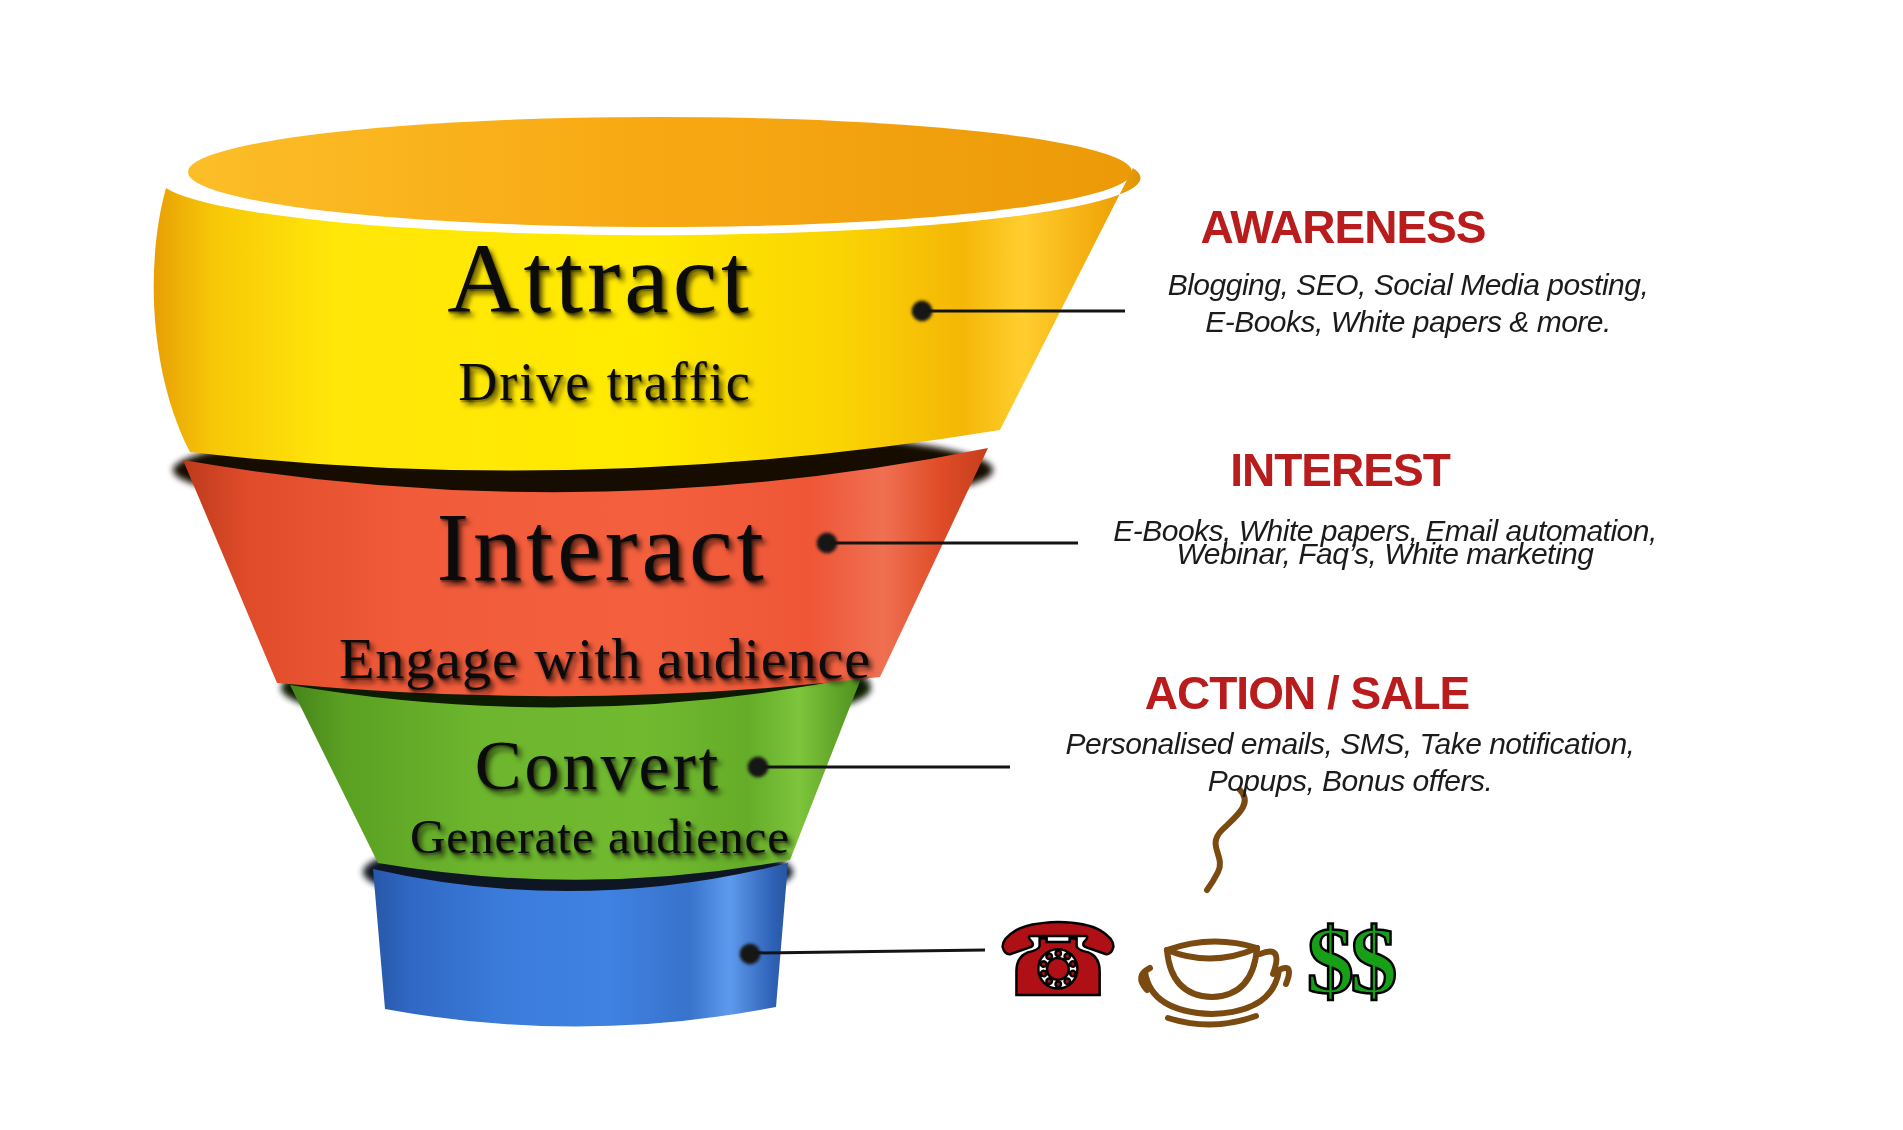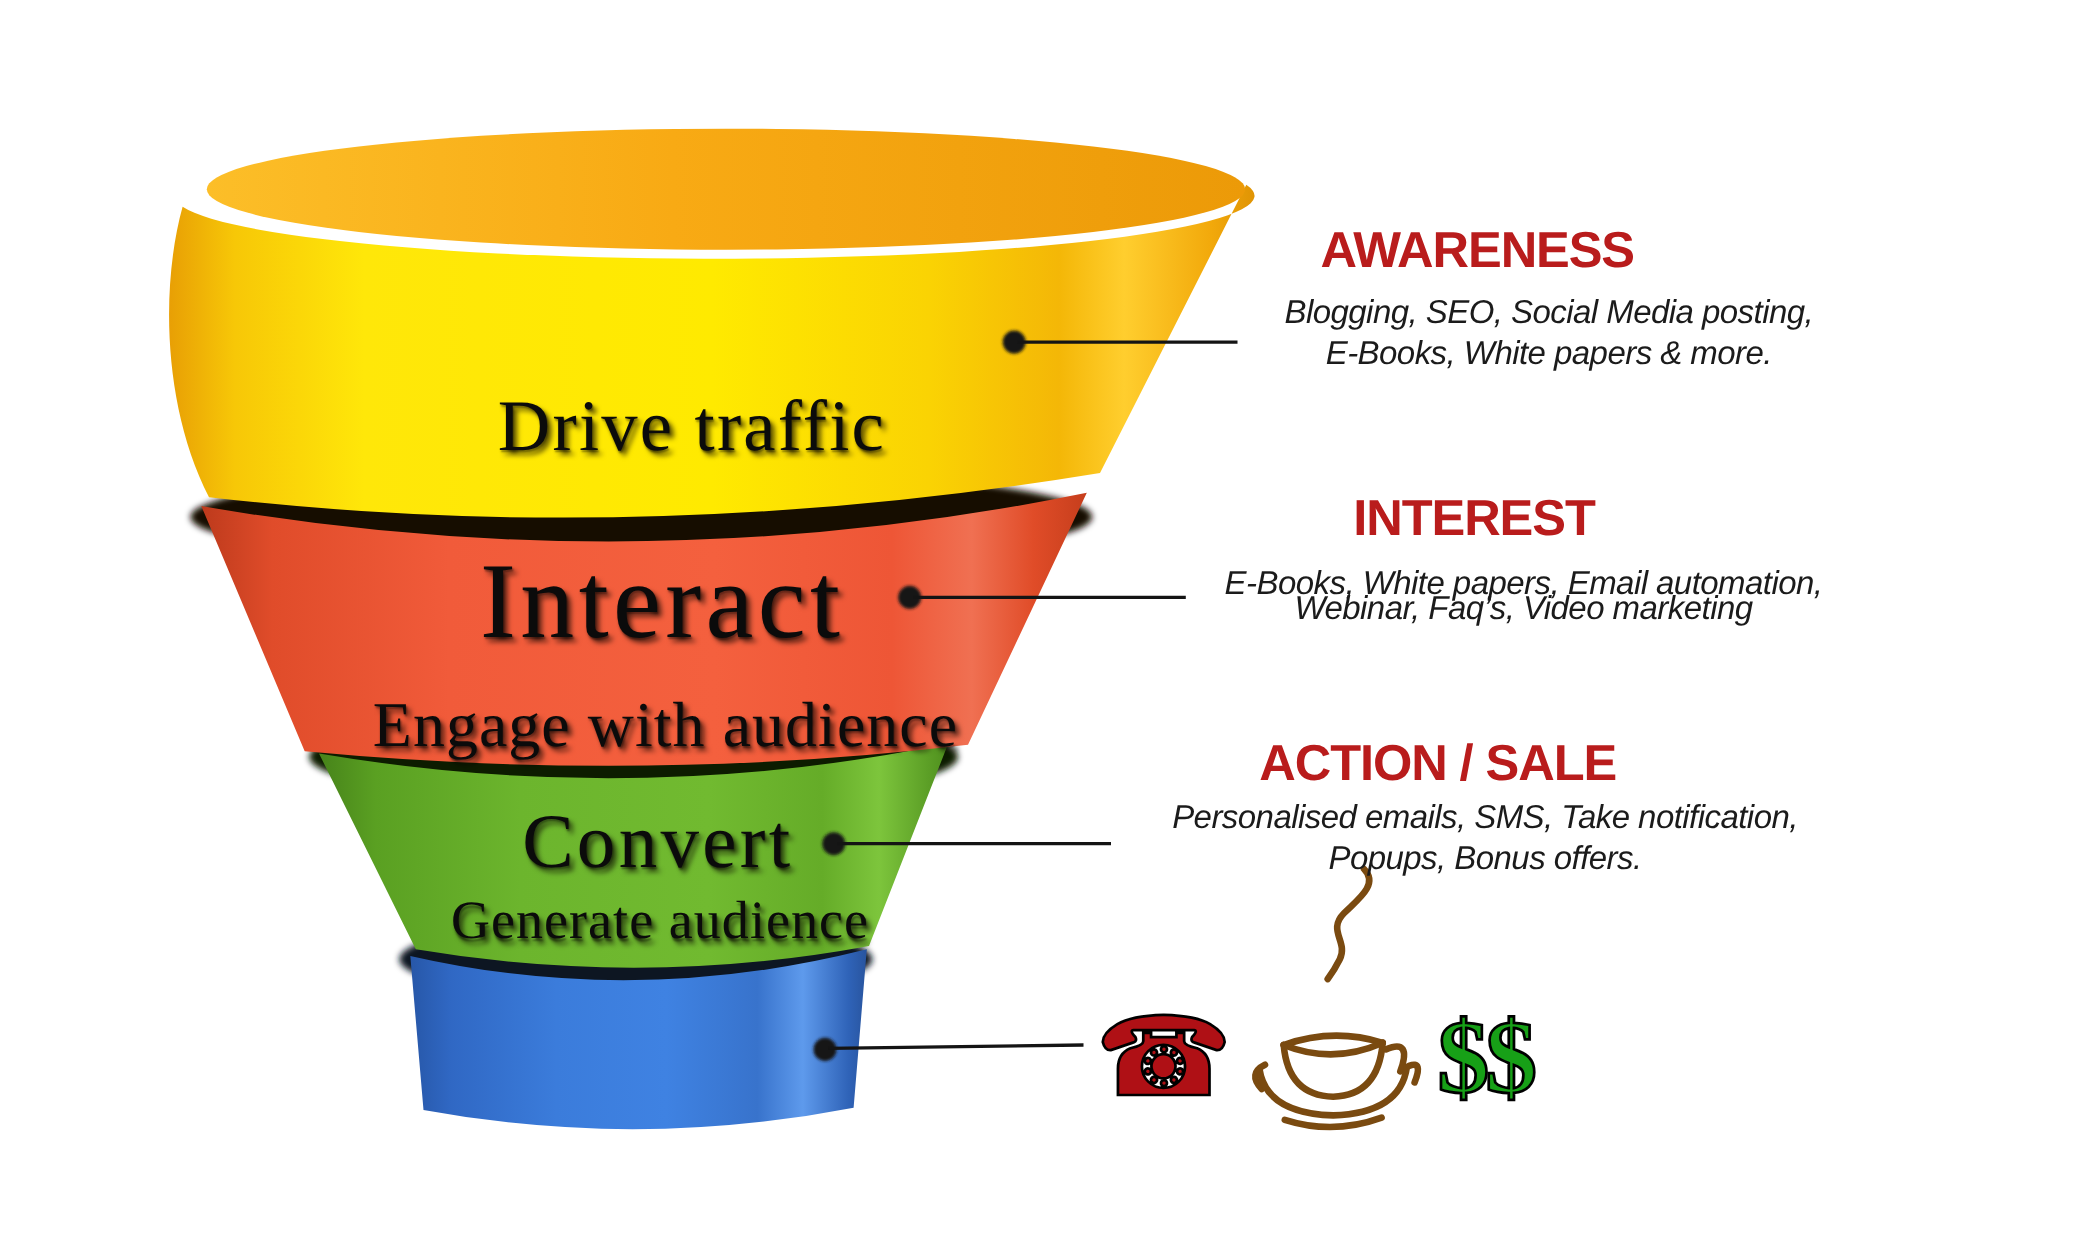--- a/index.html
+++ b/index.html
@@ -5,21 +5,21 @@
   html,body{margin:0;padding:0;background:#ffffff;}
   .canvas{position:relative;width:1903px;height:1130px;background:#ffffff;overflow:hidden;
           font-family:"Liberation Sans",sans-serif;}
   .layer{position:absolute;left:0;top:0;}
 
   
   .flabel{position:absolute;transform:translateX(-50%);white-space:nowrap;
           font-family:"Liberation Serif",serif;color:#0b0b0b;line-height:1;
           text-shadow:4px 5px 5px rgba(10,5,0,.62), 1px 2px 2px rgba(0,0,0,.5);}
   .fl-attract {left:600px;top:229px;font-size:100px;letter-spacing:4px;}
-  .fl-drive   {left:605px;top:355px;font-size:66px;letter-spacing:2px;margin-left:24px;}
+  .fl-drive   {left:605px;top:355px;font-size:54px;letter-spacing:2px;}
   .fl-interact{left:602px;top:498px;font-size:98px;letter-spacing:4px;}
   .fl-engage  {left:605px;top:630px;font-size:58px;letter-spacing:1px;}
   .fl-convert {left:598px;top:731px;font-size:70px;letter-spacing:3px;}
   .fl-generate{left:600px;top:812px;font-size:49px;letter-spacing:1px;}
   .fl-offline {left:585px;top:939px;font-size:61px;letter-spacing:2px;}
 
   
   .ann-h{position:absolute;transform:translate(-50%,-50%);white-space:nowrap;
          font-weight:bold;font-size:46px;letter-spacing:-1px;color:#b91c1c;}
   .ann-t{position:absolute;transform:translate(-50%,-50%);white-space:nowrap;
@@ -134,35 +134,36 @@
       <path d="M 1260 954 Q 1284 944 1273 974"></path>
       <path d="M 1150 968 Q 1134 976 1147 990"></path>
       <path d="M 1145 972 Q 1151 1012 1212 1014 Q 1273 1012 1279 970"></path>
       <path d="M 1281 969 Q 1294 964 1286 984"></path>
       <path d="M 1168 1018 Q 1212 1032 1256 1016"></path>
     </g>
 
     <text x="1350" y="993" font-size="95" font-weight="bold" text-anchor="middle" font-family="Liberation Serif, serif" letter-spacing="-4" fill="#17A017" stroke="#000000" stroke-width="2.5">$$</text>
   </svg>
 
+  <div class="flabel fl-attract">Attract</div>
   <div class="flabel fl-drive">Drive traffic</div>
   <div class="flabel fl-interact">Interact</div>
   <div class="flabel fl-engage">Engage with audience</div>
   <div class="flabel fl-convert">Convert</div>
   <div class="flabel fl-generate">Generate audience</div>
 
   <div>
     <div class="ann-h a1h">AWARENESS</div>
     <div class="ann-t a1l1">Blogging, SEO, Social Media posting,</div>
     <div class="ann-t a1l2">E-Books, White papers &amp; more.</div>
   </div>
   <div>
     <div class="ann-h a2h">INTEREST</div>
     <div class="ann-t a2l1">E-Books, White papers, Email automation,</div>
-    <div class="ann-t a2l2">Webinar, Faq’s, Video marketing</div>
+    <div class="ann-t a2l2">Webinar, Faq’s, White marketing</div>
   </div>
   <div>
     <div class="ann-h a3h">ACTION / SALE</div>
     <div class="ann-t a3l1">Personalised emails, SMS, Take notification,</div>
     <div class="ann-t a3l2">Popups, Bonus offers.</div>
   </div>
 
 </div>
 
 </body></html>

